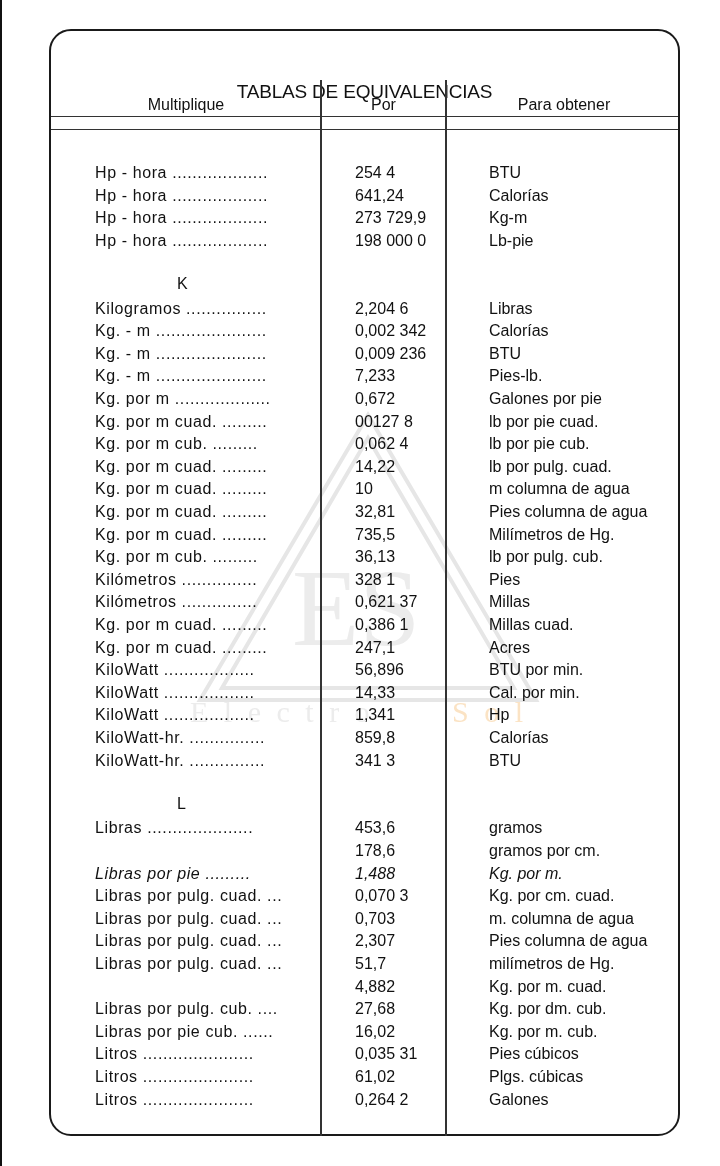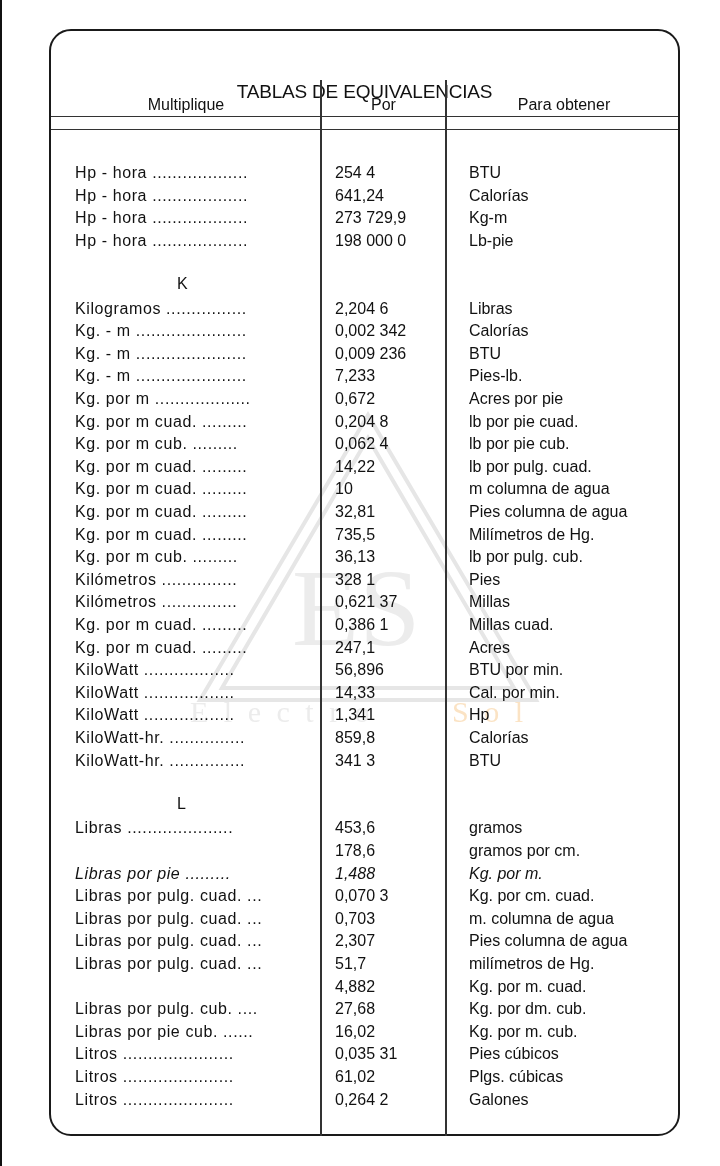--- a/index.html
+++ b/index.html
@@ -4,21 +4,21 @@
 <style>
   html, body { margin:0; padding:0; background:#ffffff; }
   body { width:720px; height:1166px; position:relative; overflow:hidden; font-family:"Liberation Sans", sans-serif; color:#111; }
   .left-edge { position:absolute; left:0; top:0; width:2px; height:1166px; background:#111; }
   .frame { position:absolute; left:49px; top:29px; width:631px; height:1107px; border:2px solid #1a1a1a; border-radius:22px; box-sizing:border-box; }
   .title-row { position:absolute; left:0; top:0; width:100%; height:49px; border-bottom:1.5px solid #333; box-sizing:border-box; display:flex; align-items:center; justify-content:center; font-size:19px; letter-spacing:-0.2px;margin-top:37px; }
   .header-row { position:absolute; left:0; top:49px; width:100%; height:50px; border-bottom:1.5px solid #333; box-sizing:border-box; font-size:16px; }
   .hcell { position:absolute; top:0; height:100%; display:flex; align-items:center; justify-content:center; }
   .vline { position:absolute; width:1.5px; background:#333; }
   .rows { position:absolute; left:0; top:0; width:100%; }
-  .row { position:absolute; height:22px; width:100%; font-size:16px; line-height:22px; }
+  .row { position:absolute; height:22px; width:100%; font-size:16px; line-height:22px;margin-left:20px; }
   .c1 { position:absolute; left:24px; white-space:pre; letter-spacing:0.6px; }
   .c2 { position:absolute; left:284px; white-space:pre; }
   .c3 { position:absolute; left:418px; white-space:pre; }
   .section { position:absolute; left:126px; font-size:16px; line-height:22px; }
   .watermark { position:absolute; left:0; top:0; width:720px; height:1166px; pointer-events:none; }
 </style>
 </head>
 <body>
 
 <div class="left-edge"></div>
@@ -83,25 +83,25 @@
         <span class="c3">BTU</span>
       </div>
       <div class="row" style="top: 334.4px;">
         <span class="c1">Kg. - m ......................</span>
         <span class="c2">7,233</span>
         <span class="c3">Pies-lb.</span>
       </div>
       <div class="row" style="top: 357px;">
         <span class="c1">Kg. por m ...................</span>
         <span class="c2">0,672</span>
-        <span class="c3">Acres por pie</span>
+        <span class="c3">Galones por pie</span>
       </div>
       <div class="row" style="top: 379.6px;">
         <span class="c1">Kg. por m cuad. .........</span>
-        <span class="c2">0,204 8</span>
+        <span class="c2">00127 8</span>
         <span class="c3">lb por pie cuad.</span>
       </div>
       <div class="row" style="top: 402.2px;">
         <span class="c1">Kg. por m cub. .........</span>
         <span class="c2">0,062 4</span>
         <span class="c3">lb por pie cub.</span>
       </div>
       <div class="row" style="top: 424.8px;">
         <span class="c1">Kg. por m cuad. .........</span>
         <span class="c2">14,22</span>

